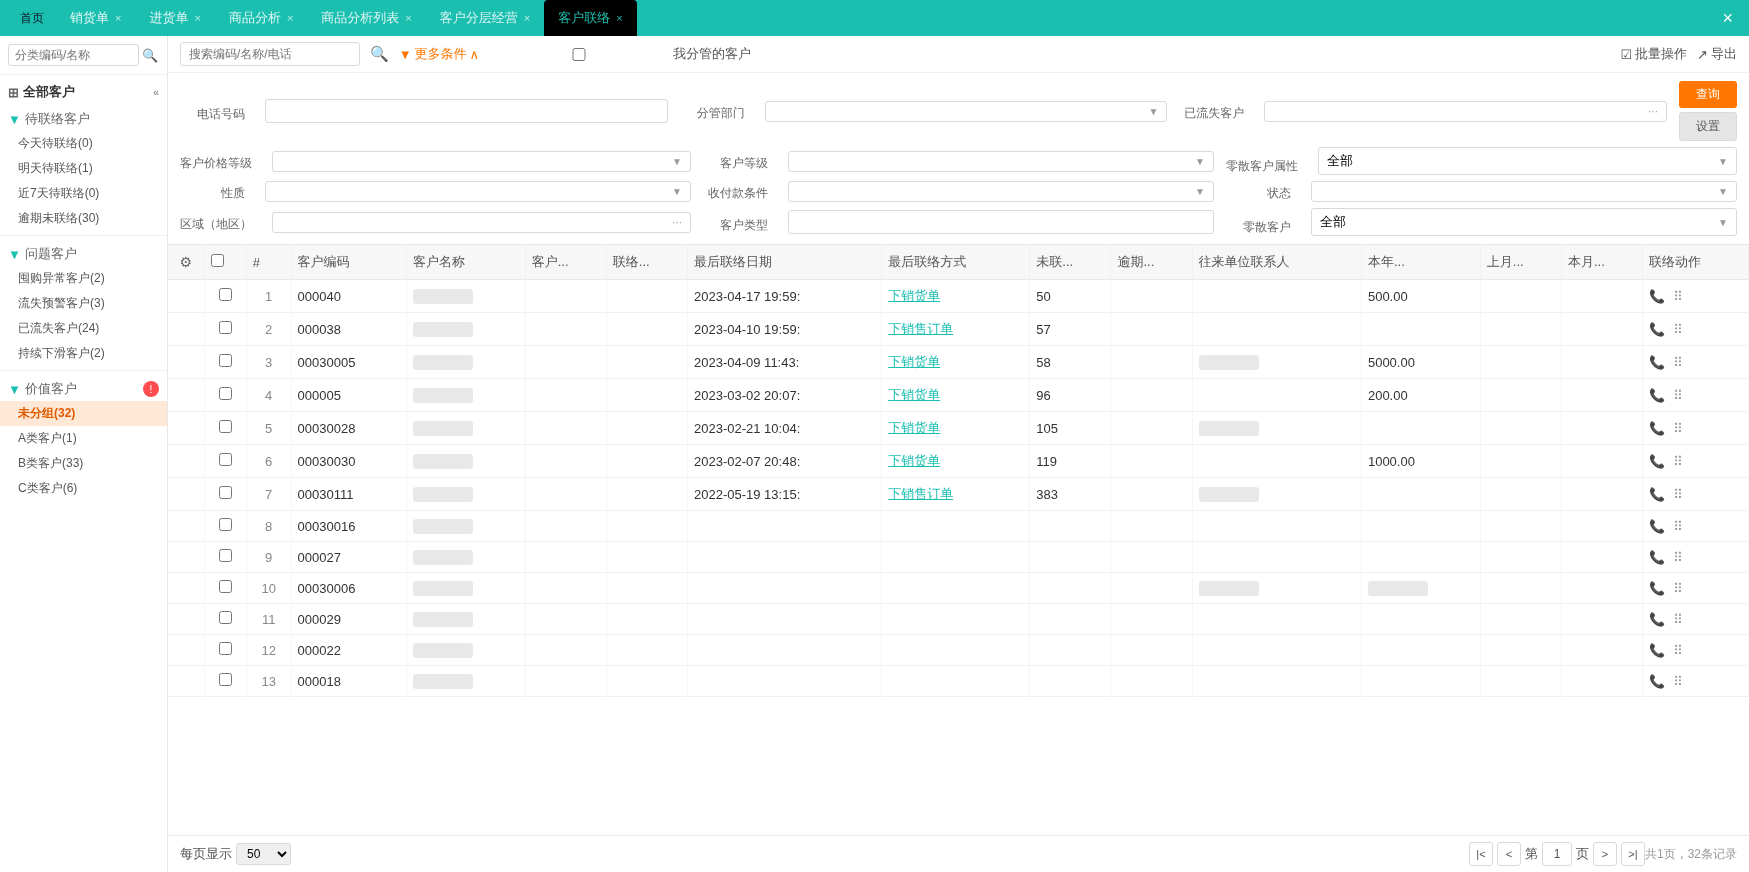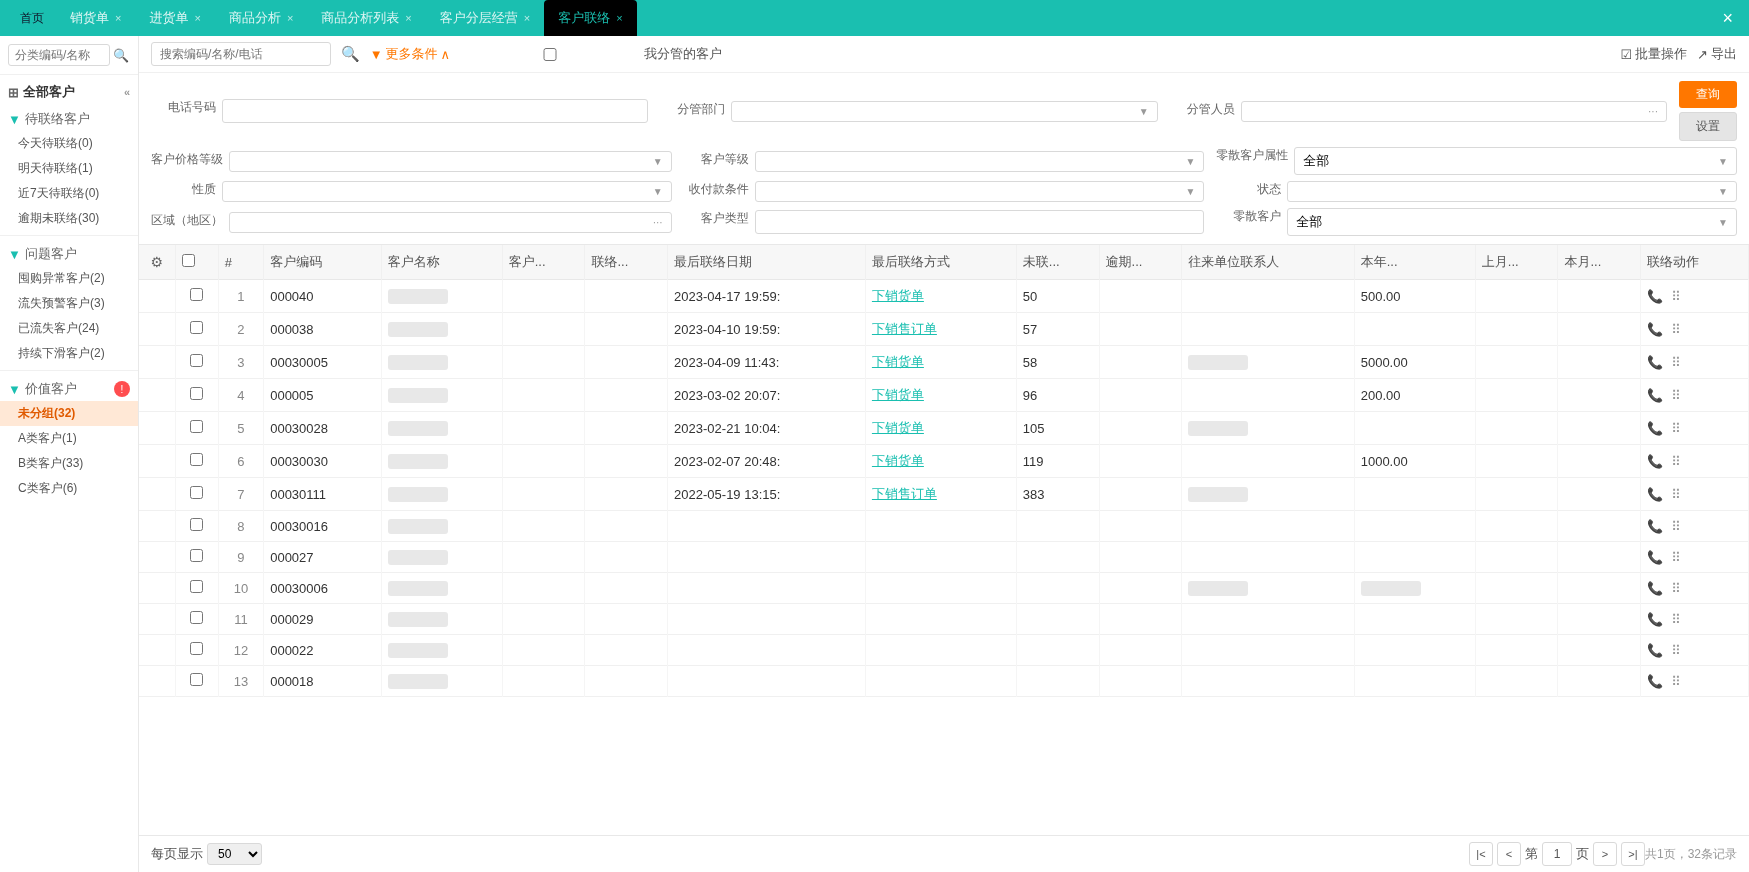--- a/index.html
+++ b/index.html
@@ -53,21 +53,21 @@
     }
 
     
     .main-layout {
       display: flex;
       height: calc(100vh - 36px);
     }
 
     
     .sidebar {
-      width: 139px;
+      width: 168px;
       background: white;
       border-right: 1px solid #e8e8e8;
       display: flex;
       flex-direction: column;
       overflow-y: auto;
     }
     .sidebar-search {
       padding: 8px;
       display: flex;
       align-items: center;
@@ -198,22 +198,22 @@
     }
     .filter-row {
       display: flex;
       align-items: center;
       margin-bottom: 6px;
       gap: 12px;
     }
     .filter-row:last-child { margin-bottom: 0; }
     .filter-field {
       display: flex;
-      align-items: flex-start;
-      gap: 6px;
+      align-items: flex-end;
+      gap: 20px;
       flex: 1;
     }
     .filter-field label {
       color: #666;
       font-size: 12px;
       white-space: nowrap;
       min-width: 65px;
       text-align: right;
     }
     .filter-field .field-input {
@@ -497,21 +497,21 @@
           <input class="field-input" type="text" style="">
         </div>
         <div class="filter-field">
           <label>分管部门</label>
           <div class="field-select">
             <span></span>
             <span class="arrow">▼</span>
           </div>
         </div>
         <div class="filter-field">
-          <label>分管人员</label>
+          <label>已流失客户</label>
           <div class="field-select">
             <span></span>
             <span class="arrow">···</span>
           </div>
         </div>
         <div class="filter-actions">
           <button class="btn-query">查询</button>
           <button class="btn-reset">设置</button>
         </div>
       </div>

